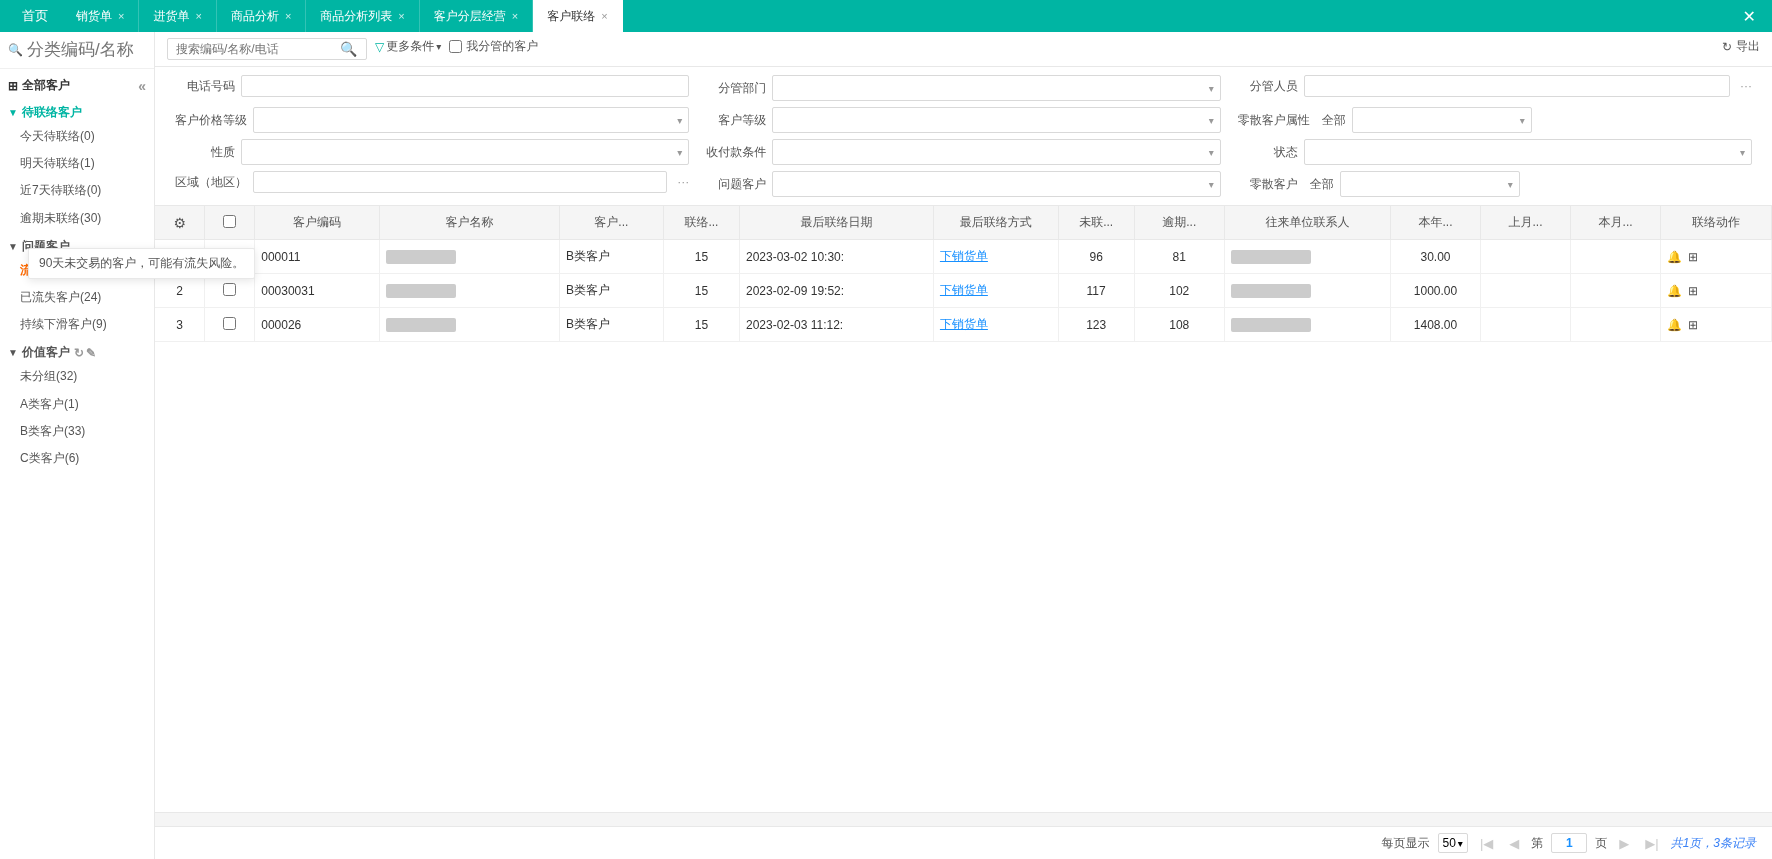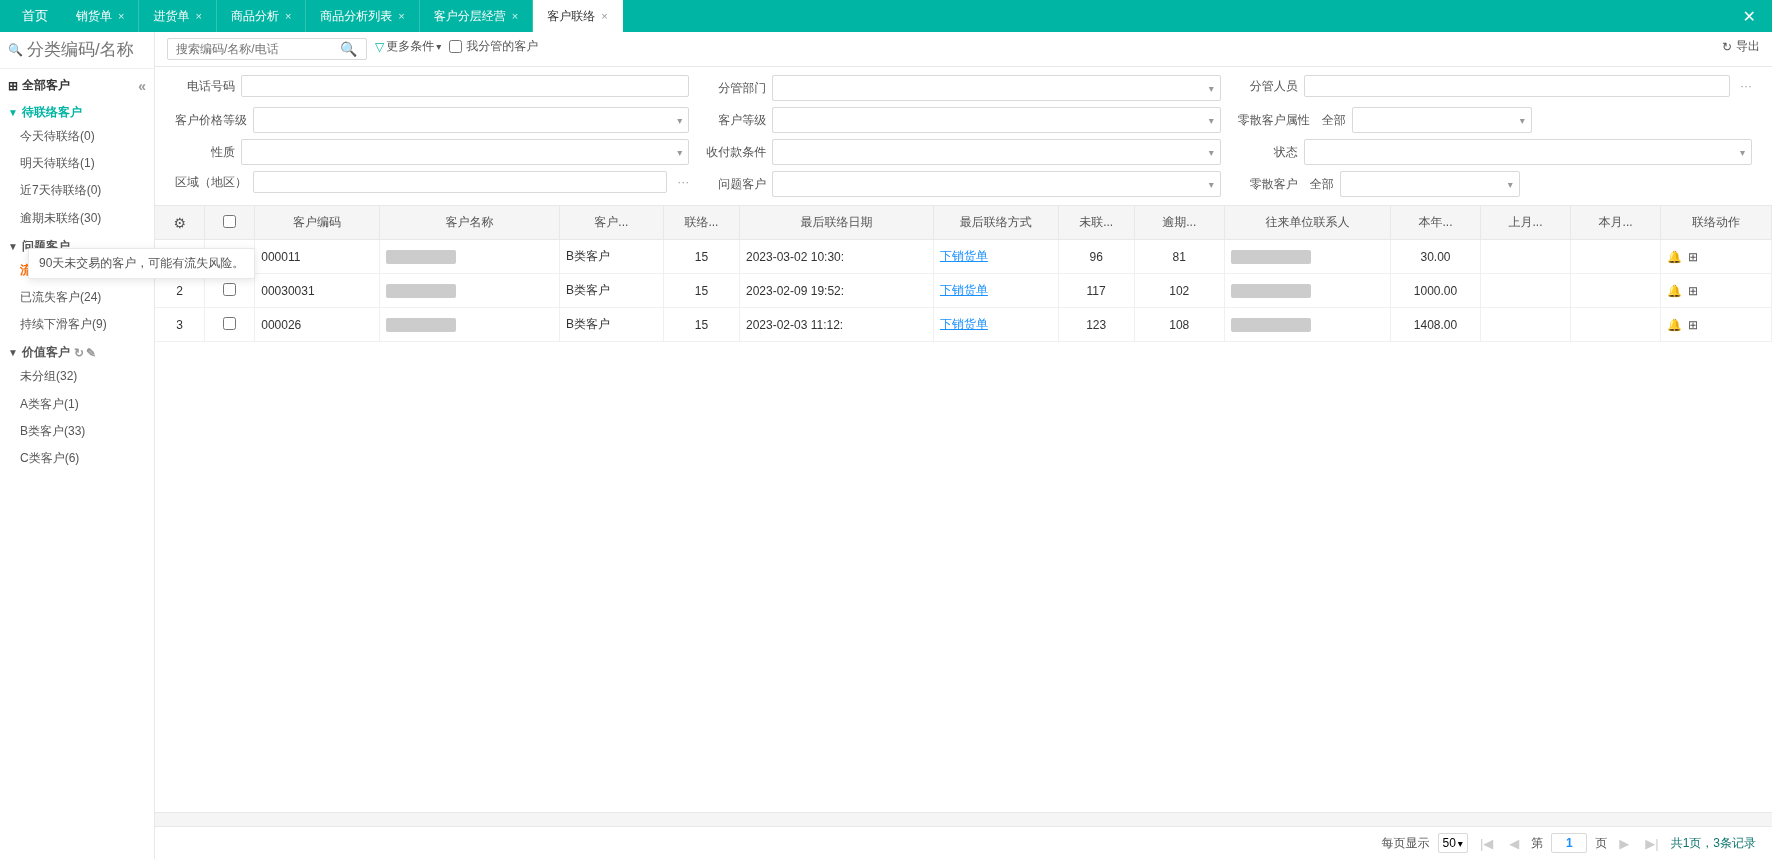--- a/index.html
+++ b/index.html
@@ -405,21 +405,21 @@
     .page-input {
       border: 1px solid #d9d9d9;
       border-radius: 2px;
       width: 36px;
       text-align: center;
       padding: 2px;
       font-size: 12px;
       color: #1890ff;
       font-weight: bold;
     }
-    .page-total { color: #0f766e; }
+    .page-total { color: #3b82f6; font-style: italic; }
 
     
     input[type=checkbox] { cursor: pointer; }
   </style>
 </head>
 <body>
 
 <div class="top-nav">
   <div class="nav-home">首页</div>
   <div class="nav-tab">

